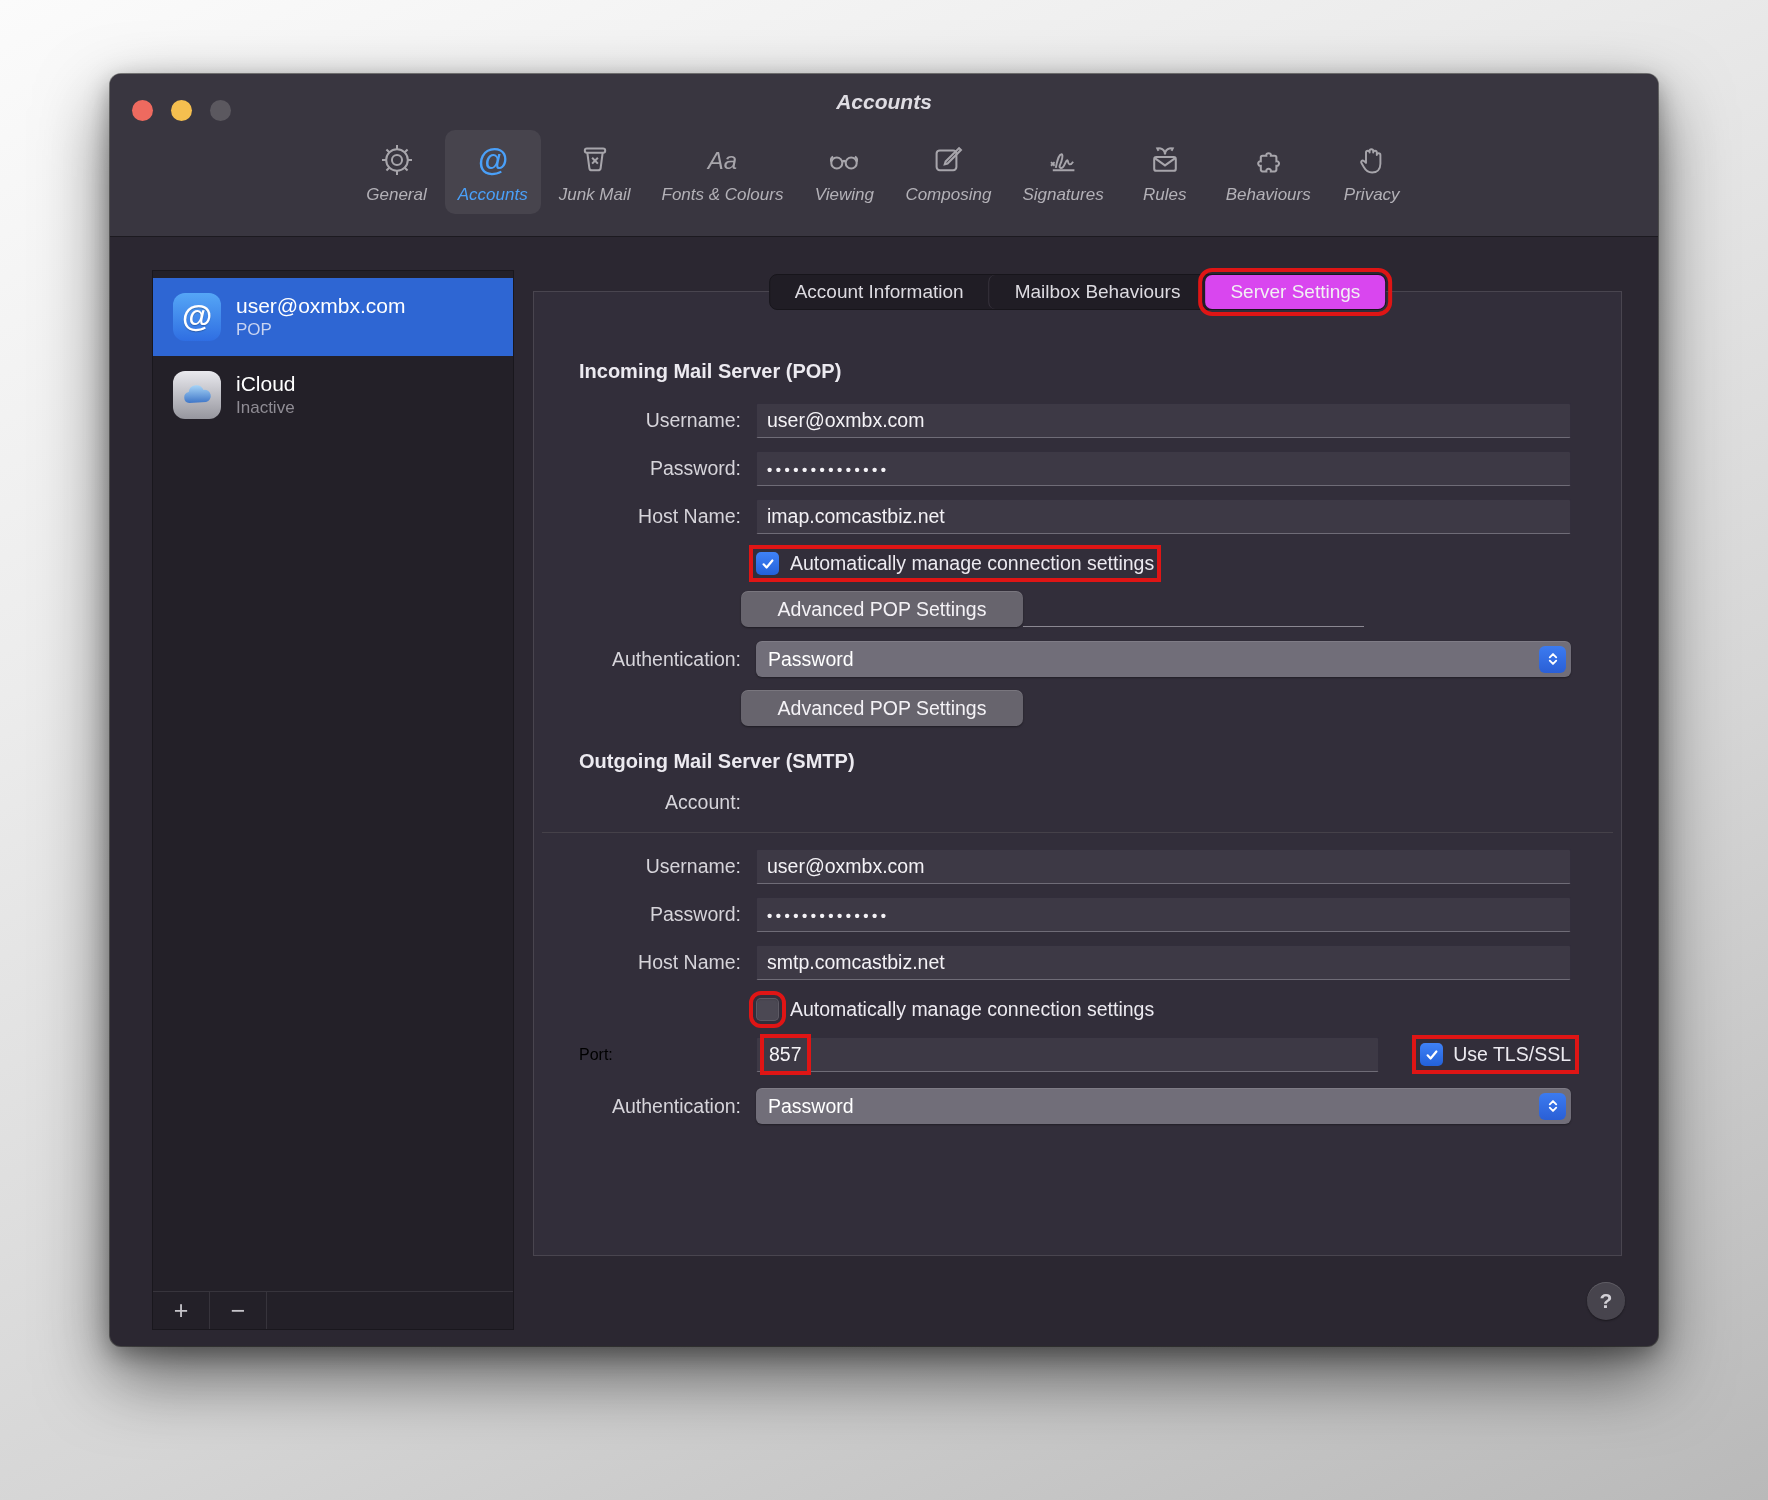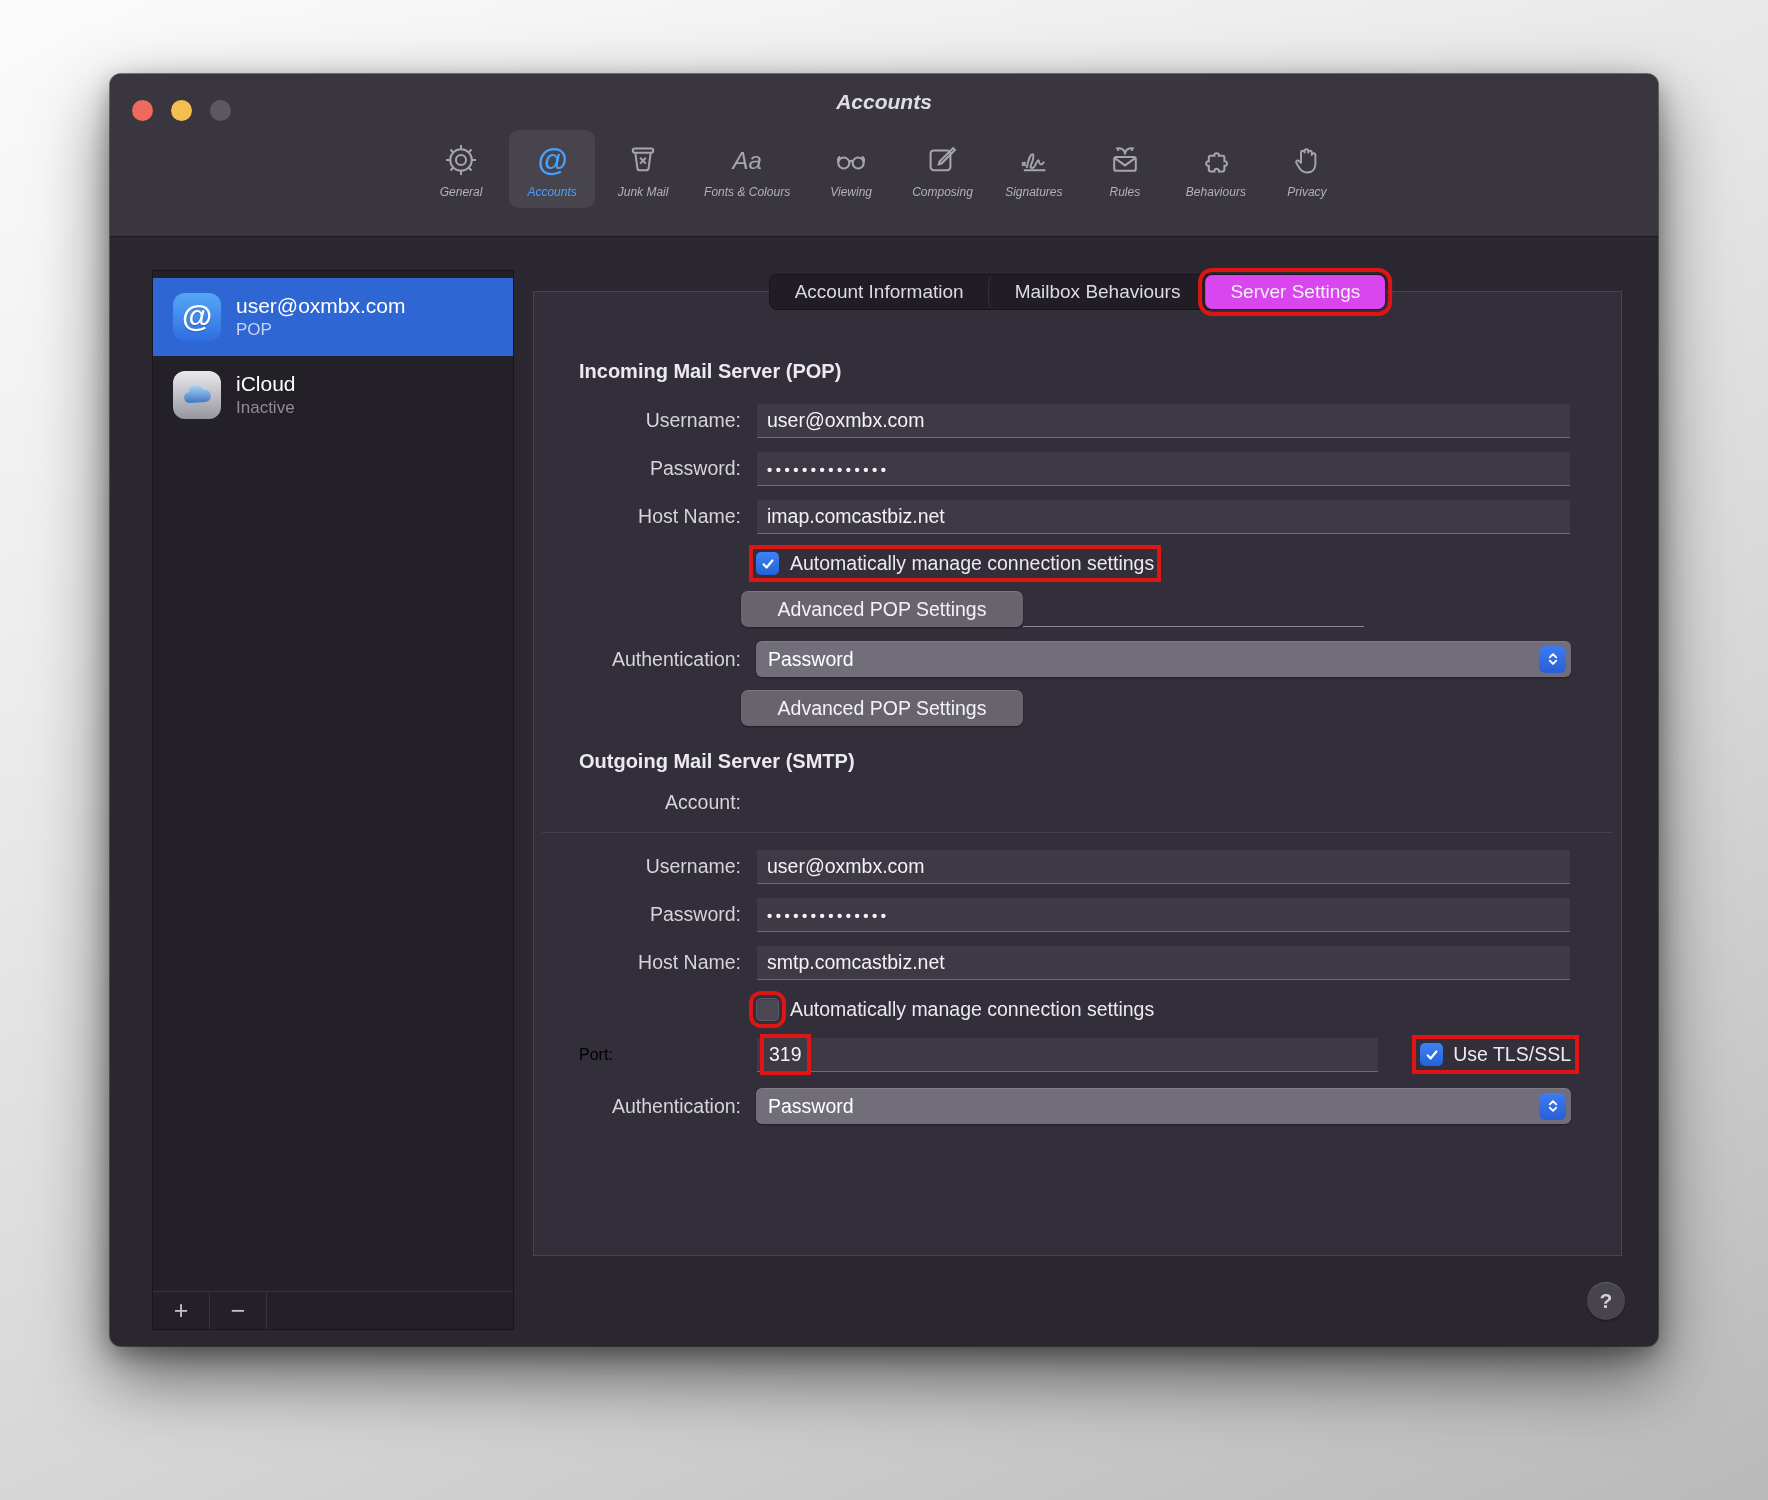--- a/index.html
+++ b/index.html
@@ -17,21 +17,21 @@
   .light{width:21px;height:21px;border-radius:50%;}
   .light.red{background:#ee6a5f;}
   .light.yellow{background:#f5bf4f;}
   .light.gray{background:#5b585f;}
   .win-title{position:absolute;left:0;right:0;top:16px;text-align:center;
     font-size:21px;font-weight:bold;color:#dfdde3;}
   .toolbar{position:absolute;left:0;right:0;top:56px;display:flex;justify-content:center;gap:5px;}
   .tb-item{display:flex;flex-direction:column;align-items:center;justify-content:flex-end;
     gap:7px;padding:10px 13px 9px;border-radius:10px;color:#aba9b0;min-width:86px;}
   .tb-item .tb-icon{height:38px;display:flex;align-items:flex-end;justify-content:center;color:#a7a5ab;}
-  .tb-item .tb-label{font-size:12px;color:#b3b1b7;white-space:nowrap;}
+  .tb-item .tb-label{font-size:17px;color:#b3b1b7;white-space:nowrap;}
   .tb-item.selected{background:#47444d;}
   .tb-item.selected .tb-icon{color:#4aa0f9;}
   .tb-item.selected .tb-label{color:#4aa0f9;}
   .tb-glyph{font-size:31px;line-height:34px;font-weight:bold;}
   .tb-glyph.aa{font-weight:normal;font-size:24px;}
 
   
   .sidebar{position:absolute;left:42px;top:196px;width:362px;height:1060px;
     background:#232028;border:1px solid #19171d;display:flex;flex-direction:column;}
   .acct-row{display:flex;align-items:center;gap:15px;height:78px;padding-left:20px;margin-top:0;}
@@ -369,21 +369,21 @@
         <div class="cb-group">
           <div class="checkbox unchecked annot"></div>
           <span class="cb-label">Automatically manage connection settings</span>
         </div>
       </div>
 
       <div class="port-row">
         <span class="lbl">Port:</span>
         <div class="port-wrap">
           <div class="field port-field">
-            <span class="port-val">319</span>
+            <span class="port-val">857</span>
           </div>
           <div class="tls-group">
             <div class="checkbox checked">
               <svg width="16" height="16" viewBox="0 0 16 16">
                   <path d="M3.6 8.3l3 3.2 5.8-7" stroke="#fff" stroke-width="2.2" fill="none" stroke-linecap="round" stroke-linejoin="round"></path>
                 </svg>
             </div>
             <span class="cb-label">Use TLS/SSL</span>
           </div>
         </div>

